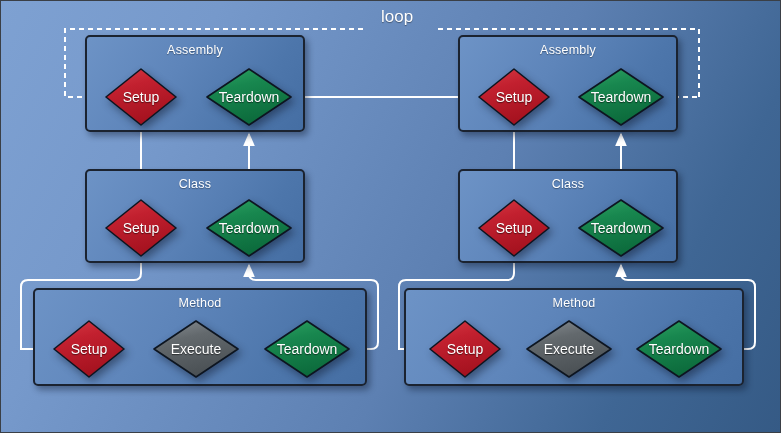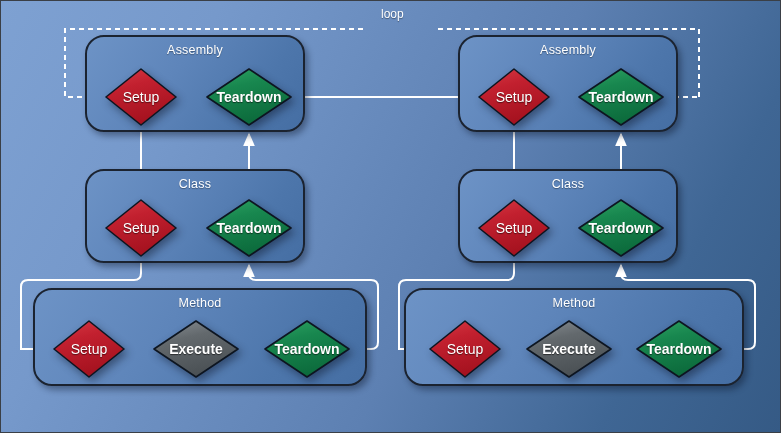--- a/index.html
+++ b/index.html
@@ -21,21 +21,21 @@
     position: absolute;
     left: 0; top: 0;
     width: 781px;
     height: 433px;
   }
   
   .group-box {
     position: absolute;
     box-sizing: border-box;
     border: 2px solid #1b2330;
-    border-radius: 19px;
+    border-radius: 5px;
     background: linear-gradient(125deg, #6d93c6 0%, #5e85ba 40%, #4d76ab 75%, #456ea3 100%);
     box-shadow: 3px 4px 6px rgba(10,20,40,0.40);
   }
   .group-title {
     position: absolute;
     left: 0;
     right: 0;
     top: 6px;
     text-align: center;
     color: #ffffff;
@@ -61,25 +61,25 @@
     inset: 0;
     display: flex;
     align-items: center;
     justify-content: center;
     color: #ffffff;
     font-size: 14px;
     text-shadow: 0 1px 1px rgba(0,0,0,0.55);
     pointer-events: none;
     white-space: nowrap;
   }
-  .diamond.wide { width: 86px; font-weight: bold; }
+  .diamond.wide { width: 86px; }
   .loop-label {
     position: absolute;
     color: #ffffff;
-    font-size: 12px;
+    font-size: 17px;
     text-shadow: 0 1px 1px rgba(0,0,0,0.4);
   }
 </style>
 </head>
 <body>
 
 <div id="canvas">
 
   <svg id="svg-layer" viewBox="0 0 781 433">
     <defs>

